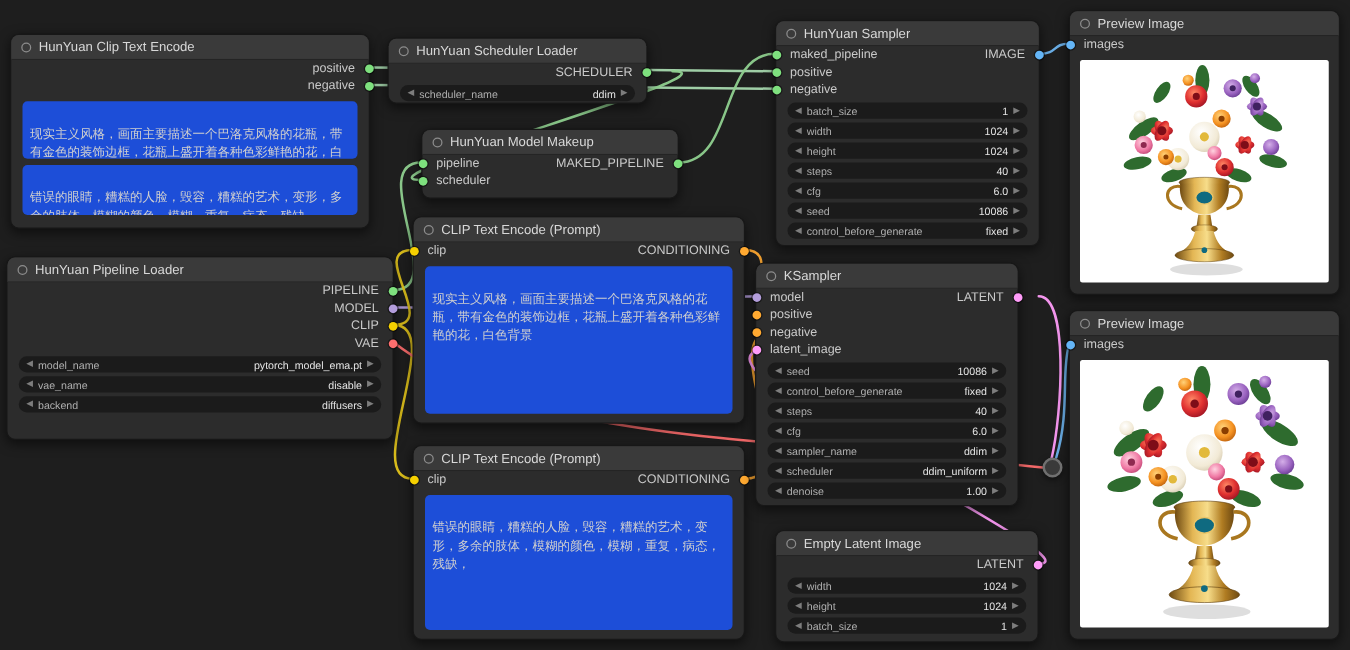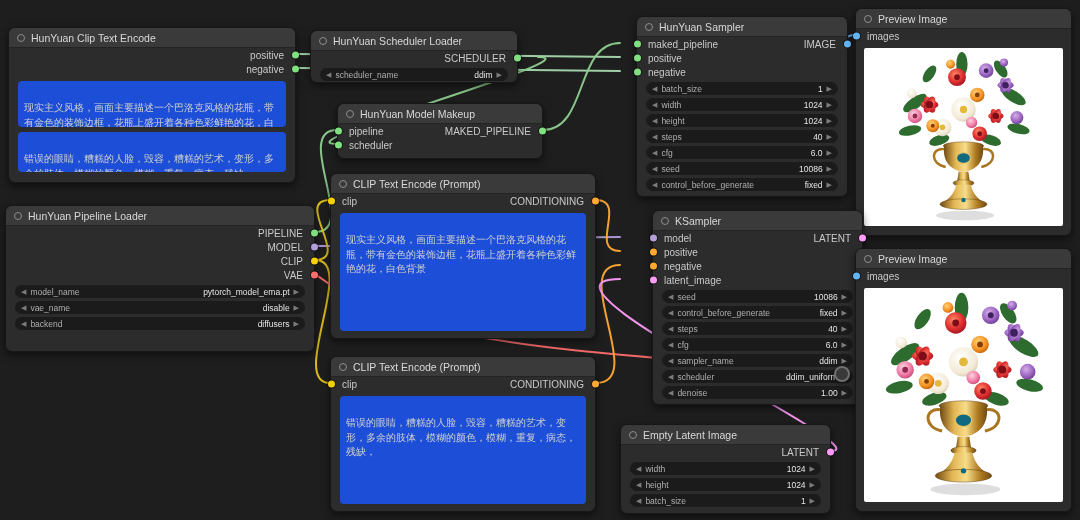--- a/index.html
+++ b/index.html
@@ -36,29 +36,29 @@
   .ta{background:#1d4ed8;border-radius:4px;margin:5px 9px 0;padding:20px 6px;font-size:10px;
       color:#cfcfcf;line-height:1.45;overflow:hidden}
   .imgbox{background:#ffffff;border-radius:2px;margin:5px 8px 0;overflow:hidden;
           display:flex;align-items:center;justify-content:center}
   .imgbox svg{width:100%;height:100%}
   
   #n1{left:8px;top:27px;width:288px;height:156px}
   #n1 .ta1{height:46px}#n1 .ta2{height:40px}
   #n2{left:310px;top:30px;width:208px;height:53px}
   #n3{left:337px;top:103px;width:206px;height:56px}
-  #n4{left:636px;top:16px;width:212px;height:181px}
+  #n4{left:620px;top:16px;width:212px;height:181px}
   #n5{left:855px;top:8px;width:217px;height:228px}
   #n5 .imgbox{height:178px}
   #n6{left:5px;top:205px;width:310px;height:147px}
   #n7{left:330px;top:173px;width:266px;height:166px}
   #n7 .ta{height:118px}
   #n8{left:330px;top:356px;width:266px;height:156px}
   #n8 .ta{height:108px}
-  #n9{left:652px;top:210px;width:211px;height:195px}
+  #n9{left:604px;top:210px;width:211px;height:195px}
   #n10{left:620px;top:424px;width:211px;height:90px}
   #n11{left:855px;top:248px;width:217px;height:264px}
   #n11 .imgbox{height:214px}
   #collapsed{position:absolute;left:834px;top:366px;width:16px;height:16px;border-radius:50%;
              background:#3a3a3a;border:2px solid #707070;z-index:2;box-shadow:0 2px 5px rgba(0,0,0,.5)}
 </style>
 </head>
 <body>
 
 <div class="canvas">

